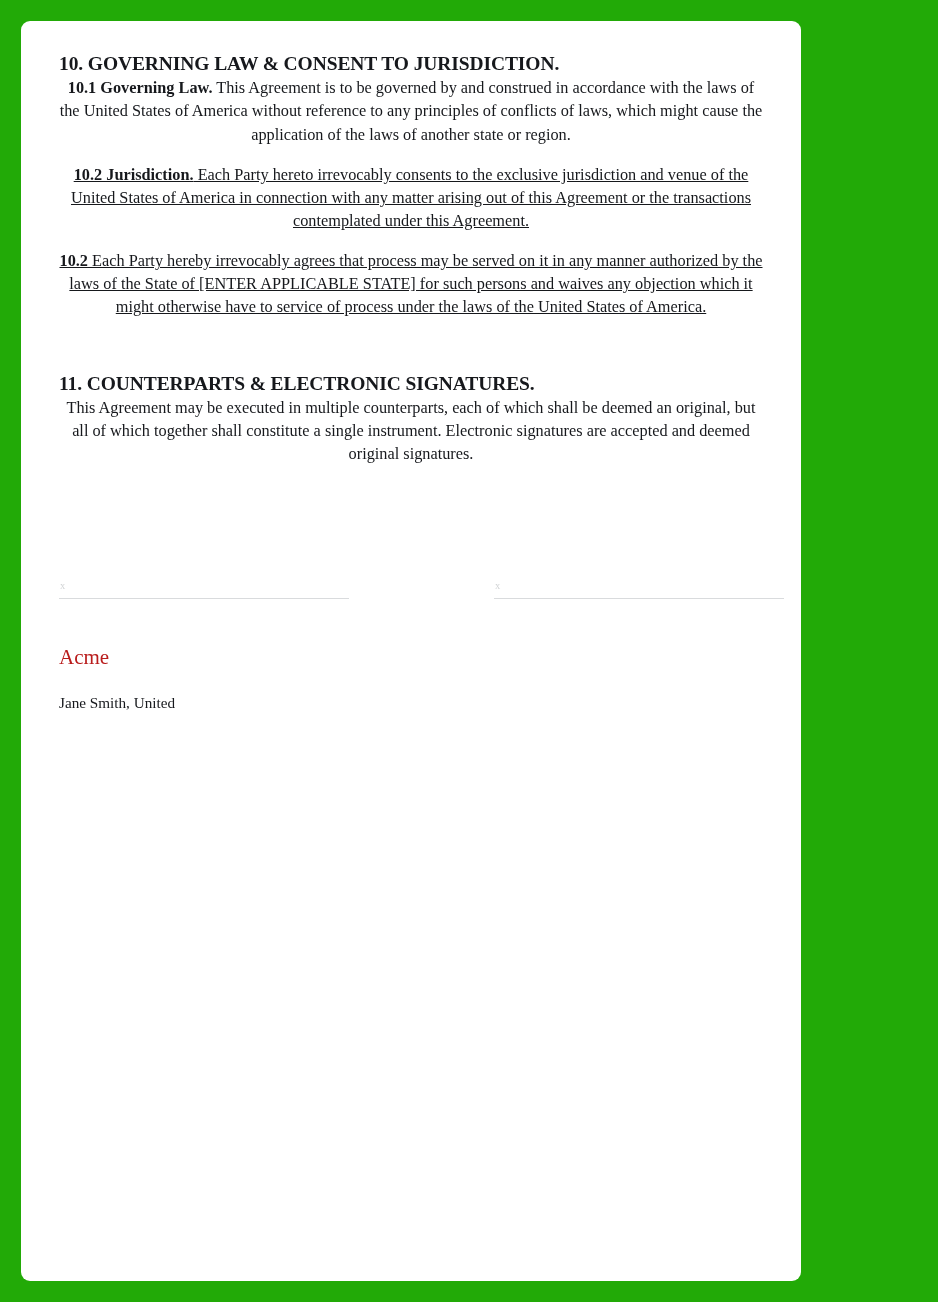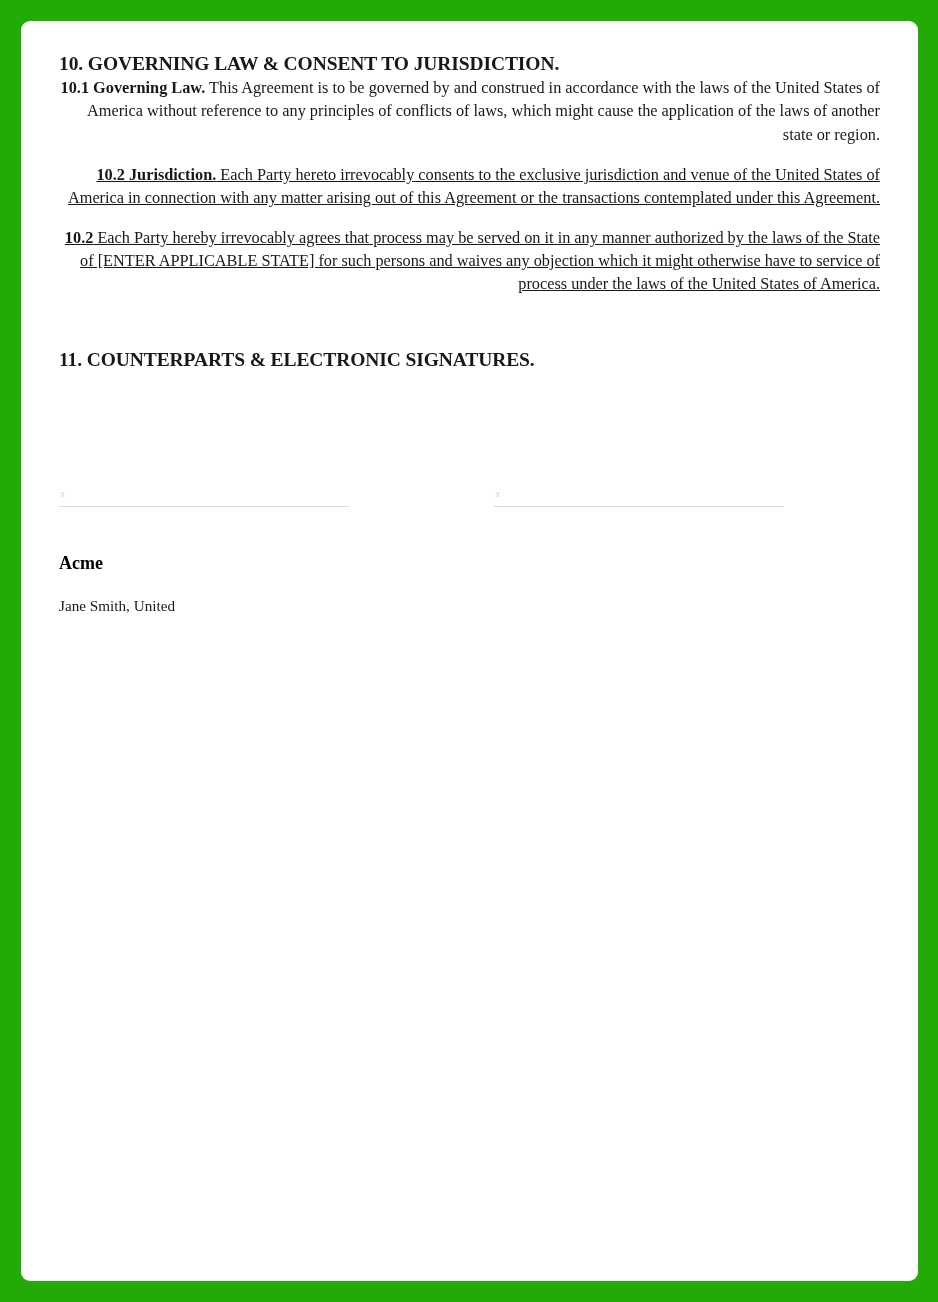--- a/index.html
+++ b/index.html
@@ -15,21 +15,21 @@
     height: 1302px;
     background: #22aa07;
     font-family: "Liberation Serif", "DejaVu Serif", serif;
     overflow: hidden;
   }
 
   .page-sheet {
     position: absolute;
     left: 21px;
     top: 21px;
-    width: 897px;
+    width: 780px;
     height: 1260px;
     background: #ffffff;
     border-radius: 9px;
     overflow: hidden;
   }
 
   .page-inner {
     padding: 18px 38px 0 38px;
   }
 
@@ -46,21 +46,21 @@
 
   .heading-block-10 { margin-top: 12px; }
   .heading-block-11 { margin-top: 52px; }
 
   p.clause {
     font-size: 16.3px;
     line-height: 1.42;
     color: #16181c;
     margin: 0;
     padding: 0;
-    text-align: right;
+    text-align: center;
   }
 
   .clause + .clause { margin-top: 17px; text-decoration: underline; }
 
   .first-clause { margin-top: 22px; }
 
   .lead {
     font-weight: bold;
   }
 
@@ -92,25 +92,24 @@
     top: 4px;
   }
 
   .sig-line {
     border-bottom: 1px solid #d9dbdd;
     width: 290px;
     height: 0;
   }
 
   .sig-name {
-    font-size: 18px;
-    color: #000000;
+    font-size: 21px;
+    color: #b91c1c;
     margin-top: 44px;
     line-height: 1.4;
-    font-weight: bold;
   }
 
   .sig-title {
     font-size: 15.2px;
     color: #16181c;
     margin-top: 19px;
     line-height: 1.4;
   }
 
   .sig-title.empty { visibility: hidden; }
@@ -133,20 +132,23 @@
       </p>
 
       <p class="clause">
         <span class="lead">10.2</span><span> Each Party hereby irrevocably agrees that process may be served on it in any manner authorized by the laws of the State of [ENTER APPLICABLE STATE] for such persons and waives any objection which it might otherwise have to service of process under the laws of the United States of America.</span>
       </p>
     </div>
 
     <div class="heading-block-11">
       <h2 class="section-heading">11. COUNTERPARTS &amp; ELECTRONIC SIGNATURES.</h2>
 
+      <p class="clause first-clause">
+        <span>This Agreement may be executed in multiple counterparts, each of which shall be deemed an original, but all of which together shall constitute a single instrument. Electronic signatures are accepted and deemed original signatures.</span>
+      </p>
 
     </div>
 
     <div class="signature-area">
 
       <div class="sig-col left">
         <div class="sig-mark-row">
           <span class="sig-x">x</span>
         </div>
         <div class="sig-line"></div>

